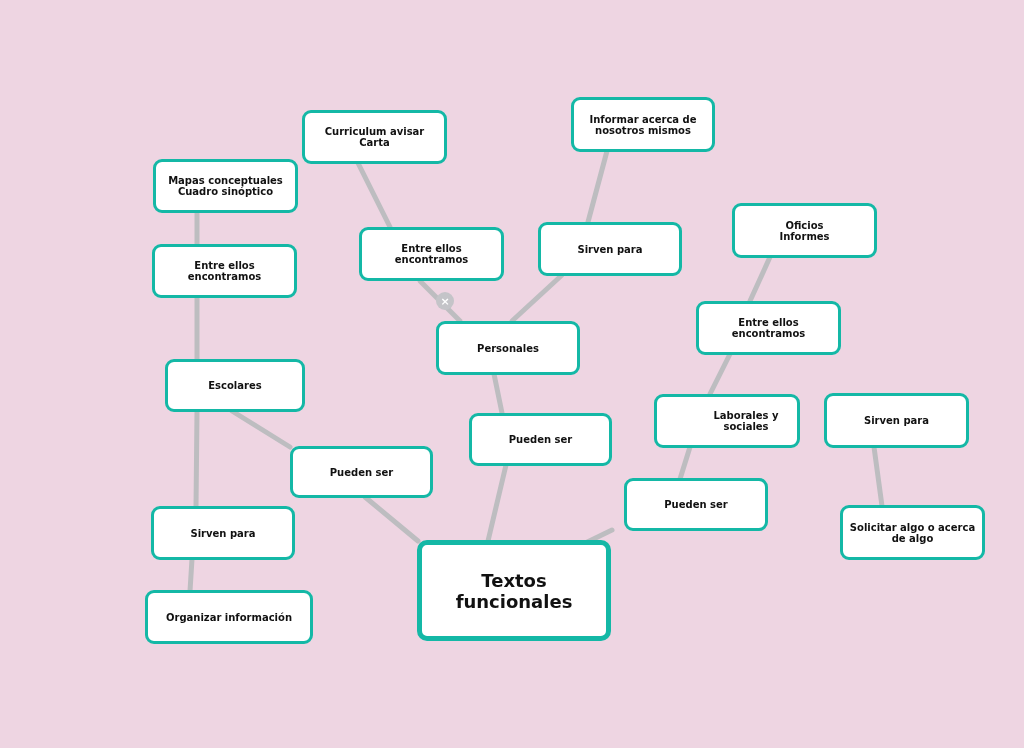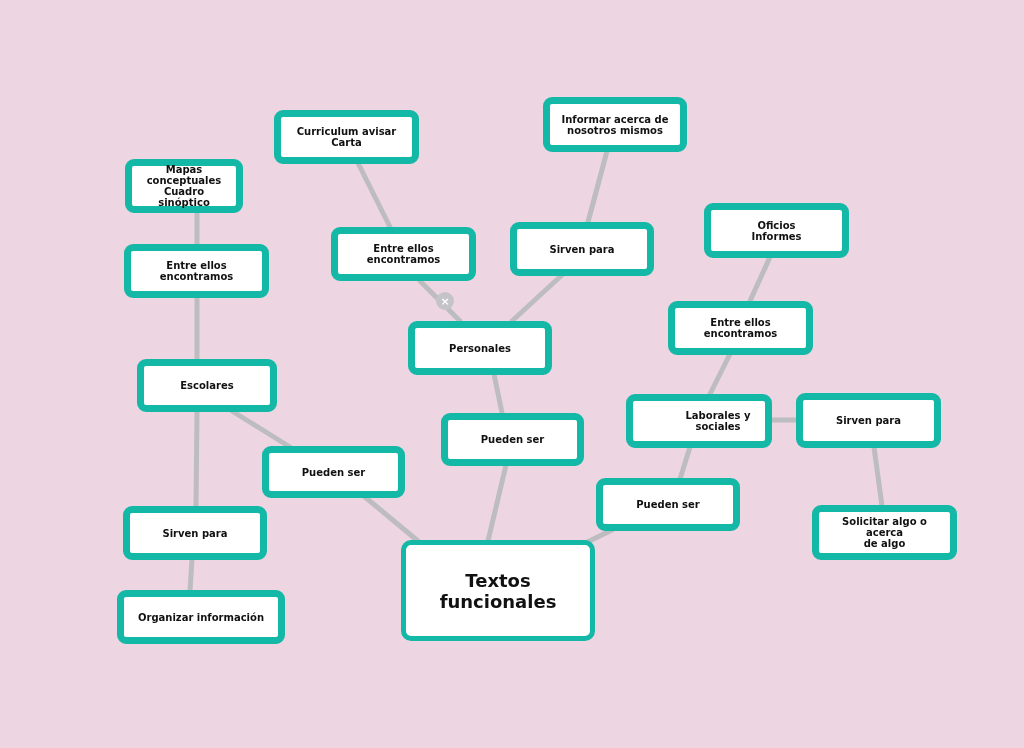--- a/index.html
+++ b/index.html
@@ -8,31 +8,32 @@
       background: #eed5e2;
       position: relative; overflow: hidden;
       font-family: "DejaVu Sans", sans-serif;
     }
     #edges { position: absolute; left: 0; top: 0; width: 1024px; height: 748px; }
     #edges line { stroke: #bdbdc0; stroke-width: 5; stroke-linecap: round; }
     .node {
       position: absolute;
       box-sizing: border-box;
       background: #ffffff;
-      border: 7px solid #14b8a6;
+      border: 3px solid #14b8a6;
       border-radius: 9px;
       display: flex; align-items: center; justify-content: center;
       text-align: center;
       color: #111;
       font-weight: bold;
       font-size: 10px;
       line-height: 11px;
       white-space: pre-line;
       padding: 0 6px;
       cursor: pointer;
+      margin-left: 28px;
     }
     .node.root { font-size: 18px; line-height: 21px; border-width: 5px; border-radius: 10px; }
     .remove {
       position: absolute; width: 18px; height: 18px; border-radius: 50%;
       background: #c4c4c8; color: #fff; font-size: 11px; font-weight: bold;
       display: flex; align-items: center; justify-content: center; cursor: pointer;
       font-family: "DejaVu Sans", sans-serif;
     }
   </style>
 </head>
@@ -52,29 +53,29 @@
     <line x1="390" y1="227" x2="358" y2="163"></line>
     <line x1="512" y1="321" x2="562" y2="275"></line>
     <line x1="588" y1="222" x2="607" y2="151"></line>
     <line x1="680" y1="479" x2="690" y2="447"></line>
     <line x1="710" y1="394" x2="730" y2="354"></line>
     <line x1="750" y1="301" x2="770" y2="257"></line>
     <line x1="771" y1="420" x2="797" y2="420"></line>
     <line x1="874" y1="447" x2="882" y2="506"></line>
   </svg>
 <div id="nodes">
-    <div class="node root" style="left: 401px; top: 540px; width: 194px; height: 101px;">Textos
+    <div class="node root" style="left: 389px; top: 540px; width: 194px; height: 101px;">Textos
 funcionales</div>
     <div class="node" style="left: 262px; top: 446px; width: 143px; height: 52px;">Pueden ser</div>
     <div class="node" style="left: 441px; top: 413px; width: 143px; height: 53px;">Pueden ser</div>
     <div class="node" style="left: 596px; top: 478px; width: 144px; height: 53px;">Pueden ser</div>
     <div class="node" style="left: 137px; top: 359px; width: 140px; height: 53px;">Escolares</div>
     <div class="node" style="left: 124px; top: 244px; width: 145px; height: 54px;">Entre ellos
 encontramos</div>
-    <div class="node" style="left: 125px; top: 159px; width: 118px; height: 54px;">Mapas conceptuales
+    <div class="node" style="left: 125px; top: 159px; width: 145px; height: 54px;">Mapas conceptuales
 Cuadro sinóptico</div>
     <div class="node" style="left: 123px; top: 506px; width: 144px; height: 54px;">Sirven para</div>
     <div class="node" style="left: 117px; top: 590px; width: 168px; height: 54px;">Organizar información</div>
     <div class="node" style="left: 408px; top: 321px; width: 144px; height: 54px;">Personales</div>
     <div class="node" style="left: 331px; top: 227px; width: 145px; height: 54px;">Entre ellos
 encontramos</div>
     <div class="node" style="left: 274px; top: 110px; width: 145px; height: 54px;">Curriculum avisar
 Carta</div>
     <div class="node" style="left: 510px; top: 222px; width: 144px; height: 54px;">Sirven para</div>
     <div class="node" style="left: 543px; top: 97px; width: 144px; height: 55px;">Informar acerca de

